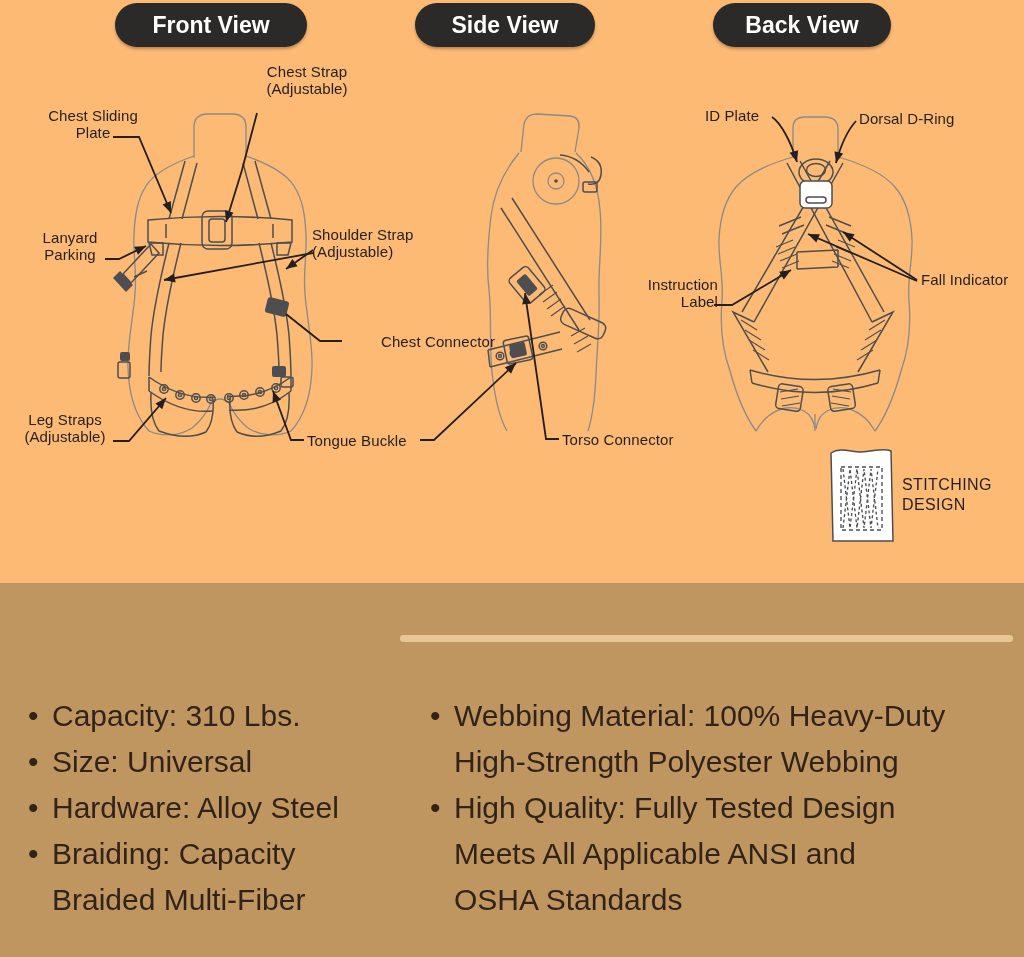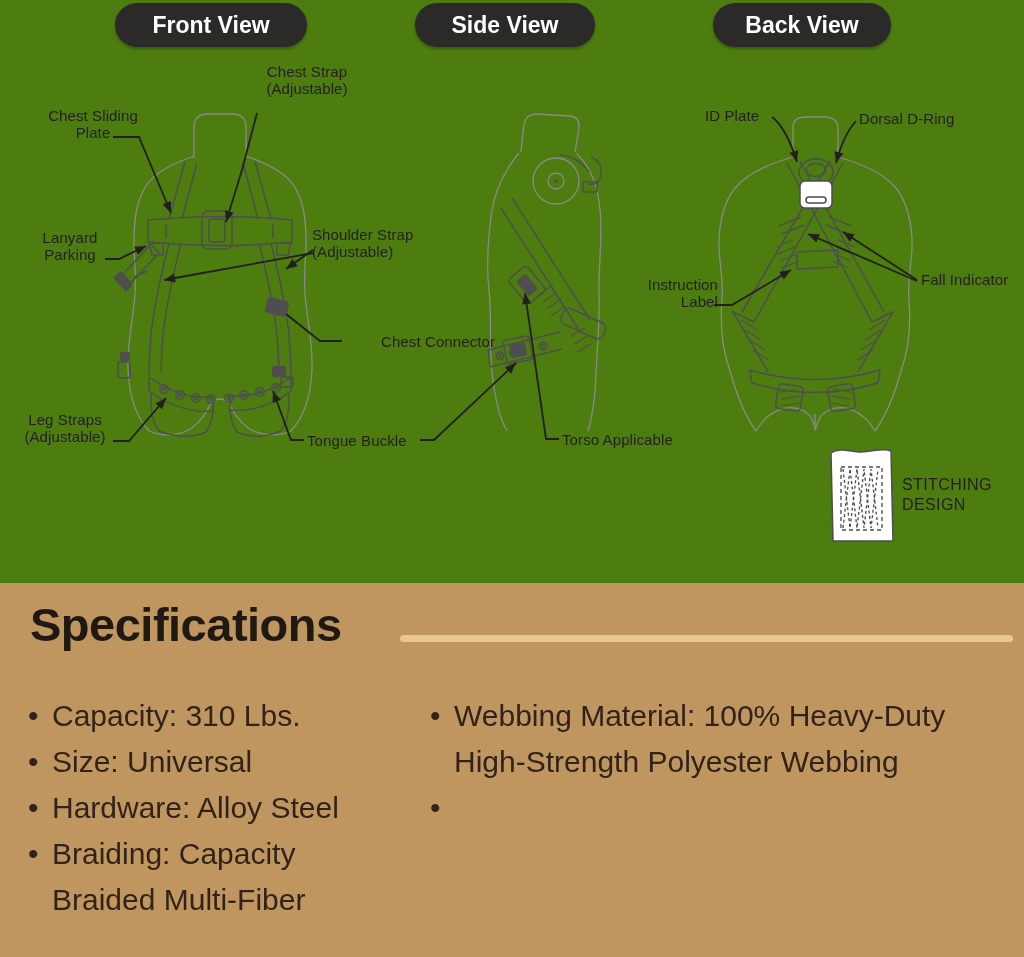--- a/index.html
+++ b/index.html
@@ -7,21 +7,21 @@
     --spec-text:#32231a; --spec-heading:#1f1912; --label-text:#231f20;
     --line-art:#4e4e50; --body-line:#8a8a8a; --leader:#231f20;
   }
   *{box-sizing:border-box;}
   html,body{margin:0;padding:0;}
   body{width:1024px;height:957px;overflow:hidden;background:#fff;
        font-family:"Liberation Sans", sans-serif;}
   .screen{position:relative;width:1024px;height:957px;background:#ffffff;}
 
   
-  .diagram{position:absolute;left:0;top:0;width:1024px;height:583px;background:#4d7c0f;}
+  .diagram{position:absolute;left:0;top:0;width:1024px;height:583px;background:#fdba74;}
   .art{position:absolute;left:0;top:0;width:1024px;height:583px;}
 
   .pill{position:absolute;top:3px;height:44px;border-radius:22px;background:var(--pill-bg);
         color:var(--pill-text);font-size:23px;font-weight:bold;line-height:44px;
         text-align:center;box-shadow:0 2px 3px rgba(0,0,0,.28);}
   #pill-front{left:115px;width:192px;}
   #pill-side{left:415px;width:180px;}
   #pill-back{left:713px;width:178px;}
 
   .lbl{position:absolute;font-size:15px;line-height:16.5px;color:var(--label-text);
@@ -241,32 +241,31 @@
     <div class="lbl" id="lbl-cs">Chest Strap
 (Adjustable)</div>
     <div class="lbl" id="lbl-lp">Lanyard
 Parking</div>
     <div class="lbl" id="lbl-ss">Shoulder Strap
 (Adjustable)</div>
     <div class="lbl" id="lbl-cc">Chest Connector</div>
     <div class="lbl" id="lbl-ls">Leg Straps
 (Adjustable)</div>
     <div class="lbl" id="lbl-tb">Tongue Buckle</div>
-    <div class="lbl" id="lbl-ta">Torso Applicable</div>
+    <div class="lbl" id="lbl-ta">Torso Connector</div>
     <div class="lbl" id="lbl-ip">ID Plate</div>
     <div class="lbl" id="lbl-dd">Dorsal D-Ring</div>
     <div class="lbl" id="lbl-il">Instruction
 Label</div>
     <div class="lbl" id="lbl-fi">Fall Indicator</div>
     <div class="lbl" id="lbl-sd">STITCHING
 DESIGN</div>
   </div>
 
   <div class="specs">
-    <h1>Specifications</h1>
     <div class="divider"></div>
 
     <ul class="col col-left">
       <li>
         <span class="blt">•</span>
         <span class="txt">Capacity: 310 Lbs.</span>
       </li>
       <li>
         <span class="blt">•</span>
         <span class="txt">Size: Universal</span>
@@ -283,17 +282,20 @@
     </ul>
 
     <ul class="col col-right">
       <li>
         <span class="blt">•</span>
         <span class="txt">Webbing Material: 100% Heavy-Duty
 High-Strength Polyester Webbing</span>
       </li>
       <li>
         <span class="blt">•</span>
+        <span class="txt">High Quality: Fully Tested Design
+Meets All Applicable ANSI and
+OSHA Standards</span>
       </li>
     </ul>
   </div>
 
 </div>
 
 </body></html>

